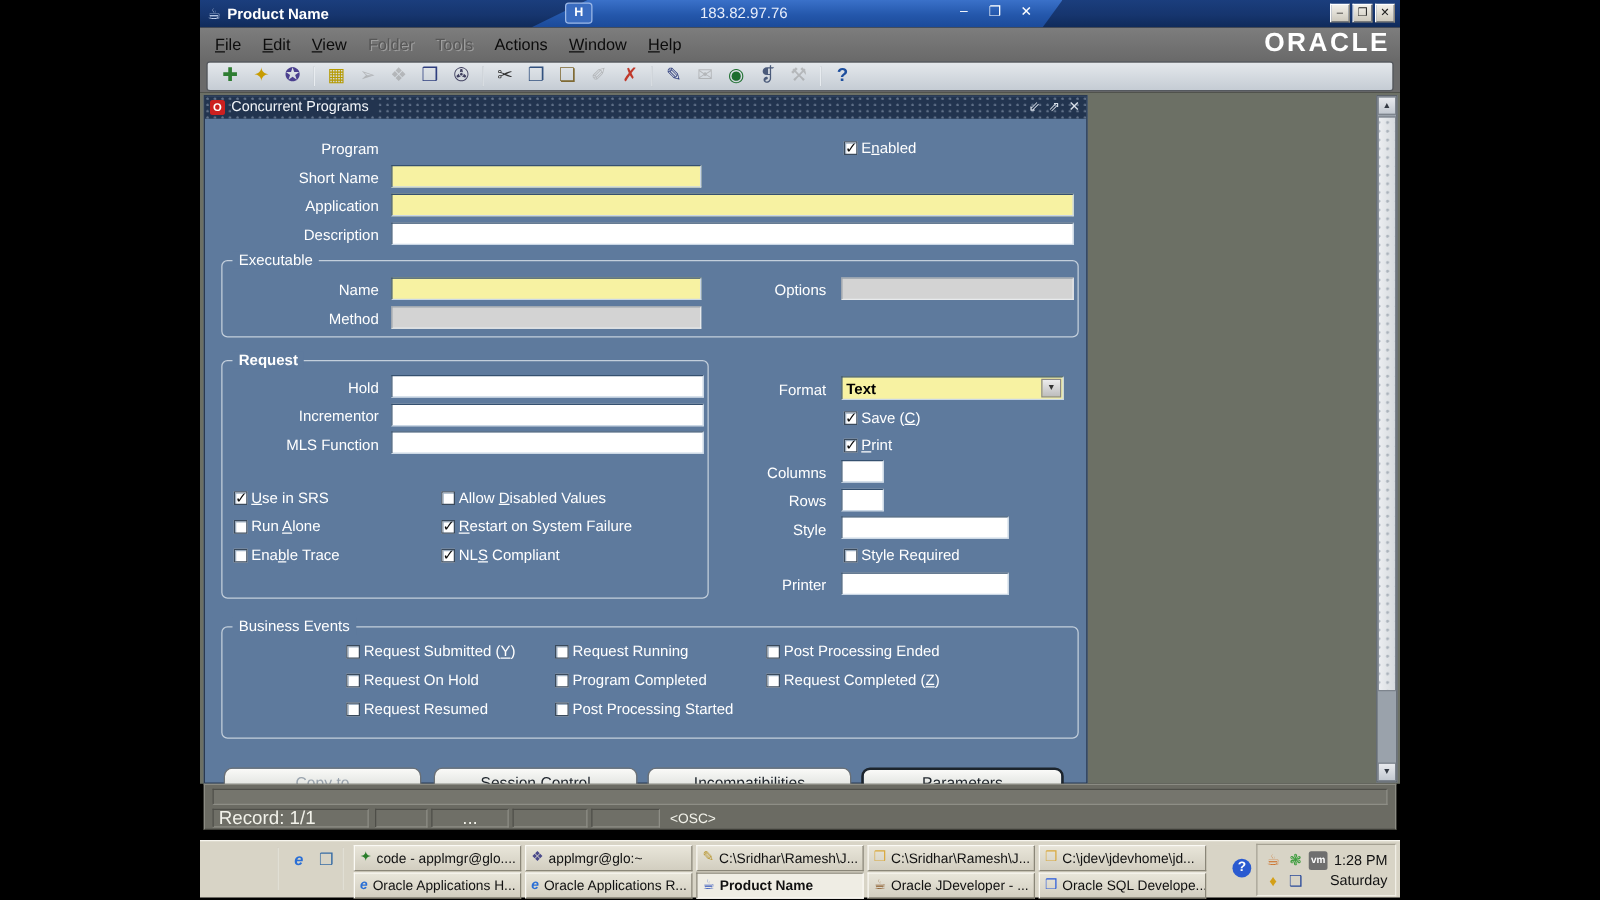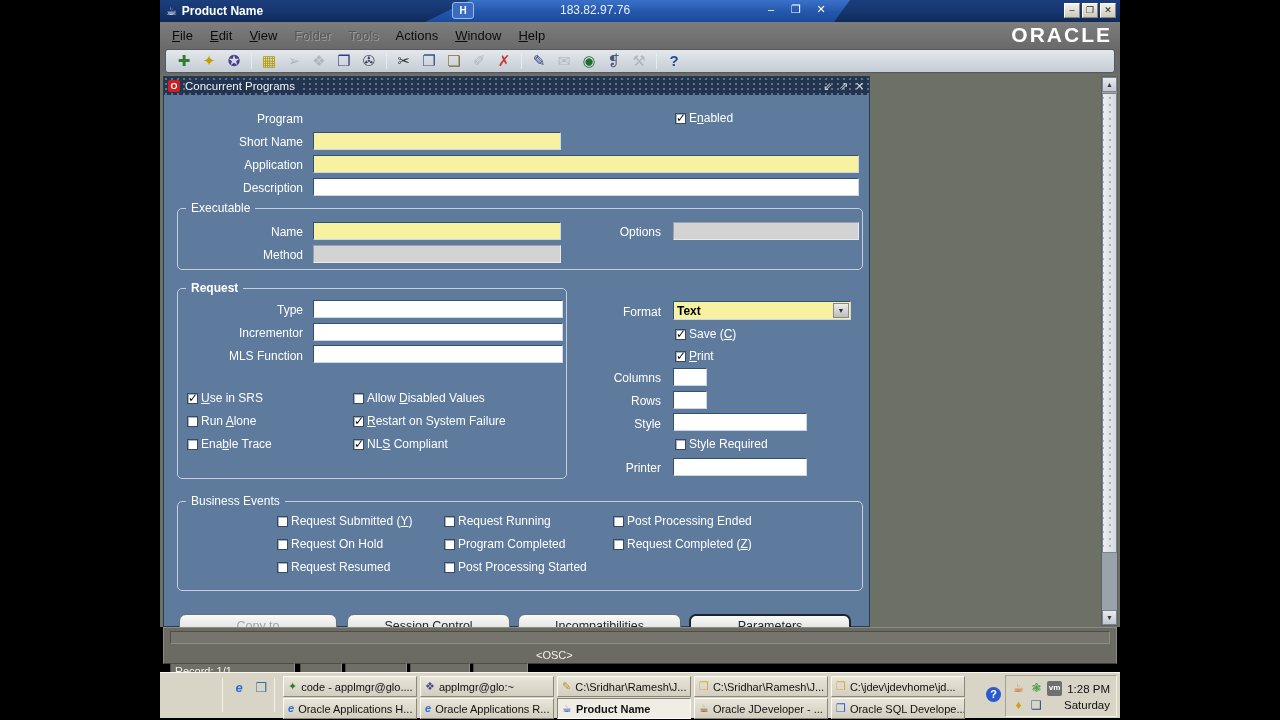--- a/index.html
+++ b/index.html
@@ -82,21 +82,21 @@
     border-radius:7px;font-size:12.5px;color:#1d242b;text-align:center;line-height:22px;}
   .fbtn[data-disabled="true"]{color:#9aa4ae;}
   .fbtn[data-default="true"]{border:2px solid #1c242c;line-height:20px;}
 
   
   .statusbar{position:absolute;left:3px;top:627px;width:954px;height:37px;background:#6b6b63;border:1px solid #8b8b83;
     border-bottom-color:#3f3f39;}
   .msgline{position:absolute;left:6px;top:3px;width:940px;height:13px;background:#75756d;border:1px solid #4e4e48;
     border-bottom-color:#8e8e86;border-right-color:#8e8e86;}
   .scell{position:absolute;top:19px;height:15px;background:#6f6f67;border:1px solid #4e4e48;border-bottom-color:#8e8e86;
-    border-right-color:#8e8e86;color:#f2f2ea;font-size:11px;padding:0 4px;line-height:14px;margin-top:16px;}
+    border-right-color:#8e8e86;color:#f2f2ea;font-size:15px;padding:0 4px;line-height:14px;}
   .sosc{position:absolute;top:21px;color:#f2f2ea;font-size:11px;}
 
   
   .taskbar{position:absolute;left:160px;top:672px;width:960px;height:46px;background:#d8d4c6;border-top:1px solid #f7f5ee;}
   .startbtn{position:absolute;left:5px;top:4px;width:50px;height:22px;background:linear-gradient(180deg,#eceadf,#cdc9ba);
     border:1px solid #7d7a6e;border-top-color:#fff;border-left-color:#fff;display:flex;align-items:center;gap:3px;
     padding:0 4px;font-weight:bold;font-size:12px;color:#111;margin-top:48px;}
   .xpflag{width:13px;height:13px;border-radius:2px;transform:skewX(-8deg);
     background:conic-gradient(#49a33e 0 25%,#f7b400 0 50%,#2e58c8 0 75%,#d33f2c 0);}
   .tsepv{position:absolute;top:5px;width:1px;height:34px;background:#a5a193;border-right:1px solid #f1efe6;}
@@ -209,21 +209,21 @@
     <div class="lbl" style="left:49px;top:148px;width:90px;">Name</div>
     <div class="fld req" style="left:149px;top:145px;width:248px;"></div>
     <div class="lbl" style="left:409px;top:148px;width:88px;">Options</div>
     <div class="fld dis" style="left:509px;top:145px;width:186px;"></div>
     <div class="lbl" style="left:49px;top:171px;width:90px;">Method</div>
     <div class="fld dis" style="left:149px;top:168px;width:248px;"></div>
 
     <div class="grp" style="left:13px;top:211px;width:390px;height:191px;">
       <span class="grp-t" style="font-weight:bold;">Request</span>
     </div>
-    <div class="lbl" style="left:49px;top:226px;width:90px;">Type</div>
+    <div class="lbl" style="left:49px;top:226px;width:90px;">Hold</div>
     <div class="fld" style="left:149px;top:223px;width:250px;"></div>
     <div class="lbl" style="left:49px;top:249px;width:90px;">Incrementor</div>
     <div class="fld" style="left:149px;top:246px;width:250px;"></div>
     <div class="lbl" style="left:39px;top:272px;width:100px;">MLS Function</div>
     <div class="fld" style="left:149px;top:268px;width:250px;"></div>
     <div class="cbrow" style="left:23px;top:314px;">
       <span class="cb" data-checked="true"></span>
       <span class="cbt"><u>U</u>se in SRS</span>
     </div>
     <div class="cbrow" style="left:23px;top:337px;">

